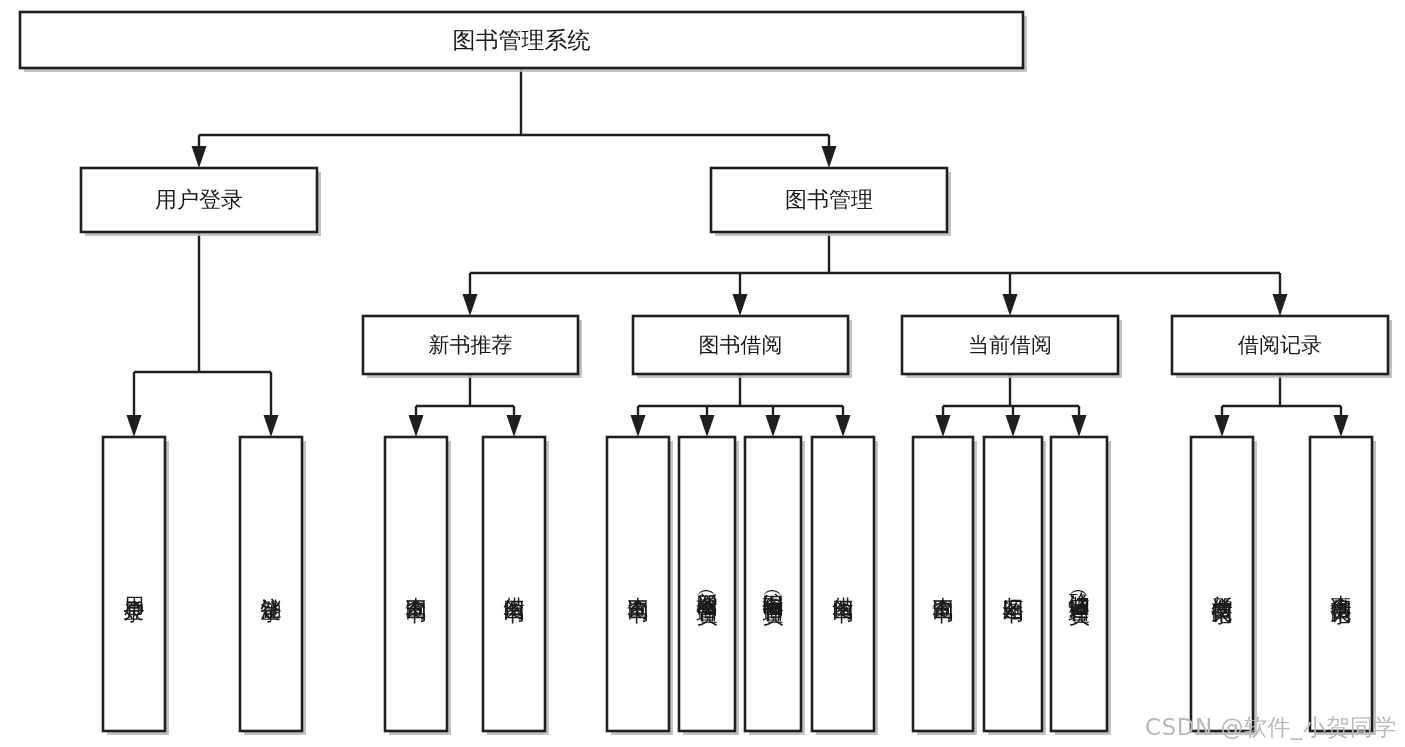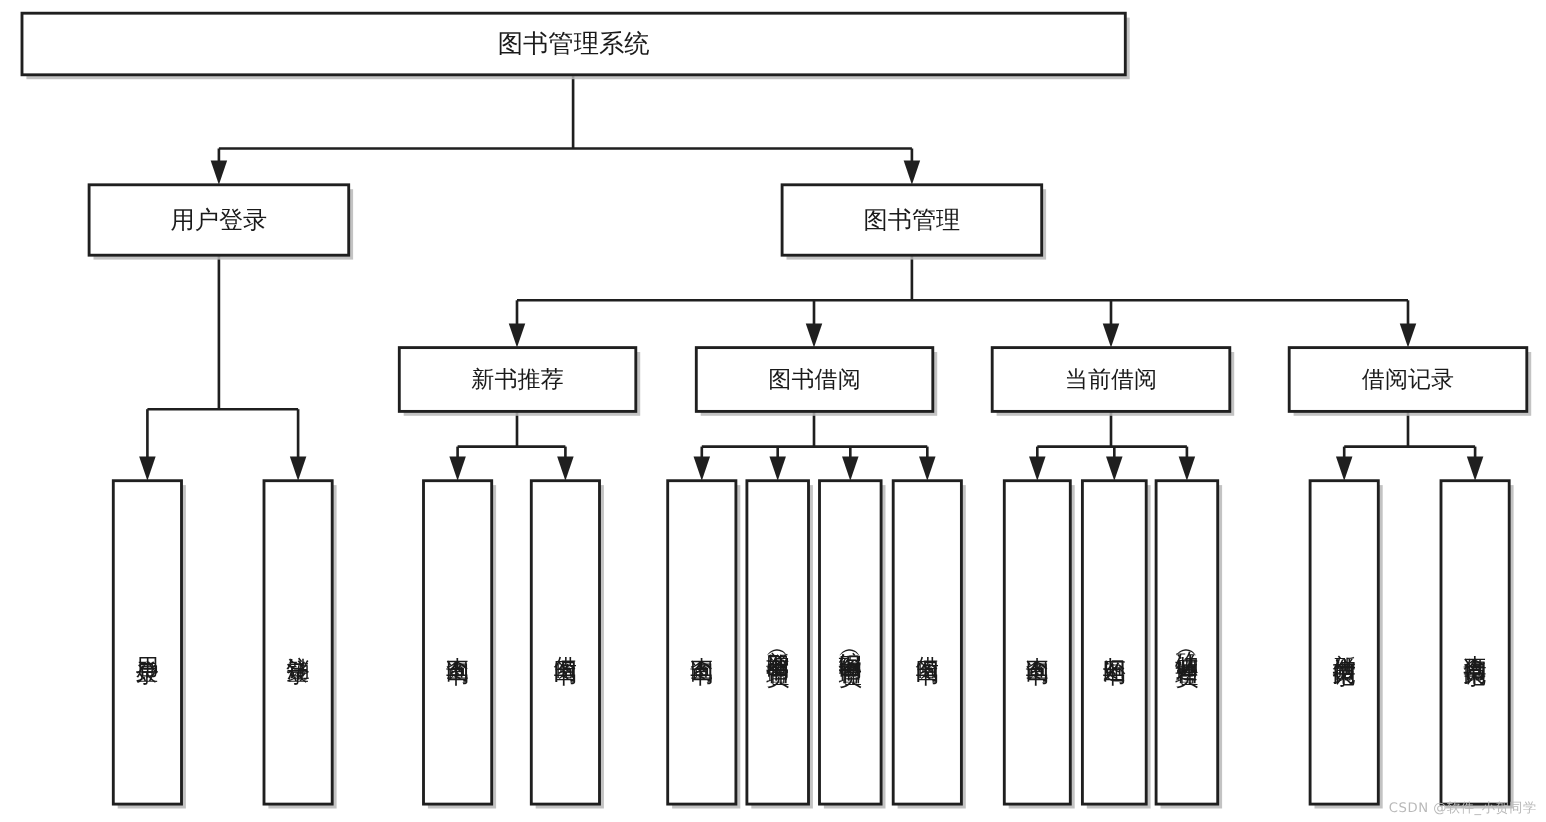--- a/index.html
+++ b/index.html
@@ -60,21 +60,21 @@
   }
   .arrow-head {
     fill: #1f1f1f;
     stroke: none;
   }
   .watermark {
     position: absolute;
     right: 8px;
     bottom: 4px;
     font-family: "DejaVu Sans", "Liberation Sans", sans-serif;
-    font-size: 12px;
+    font-size: 23px;
     color: #b9b9b9;
     white-space: nowrap;
     user-select: none;
     letter-spacing: 0.5px;
   }
 </style>
 </head>
 <body>
 
 <div id="diagram-root">

